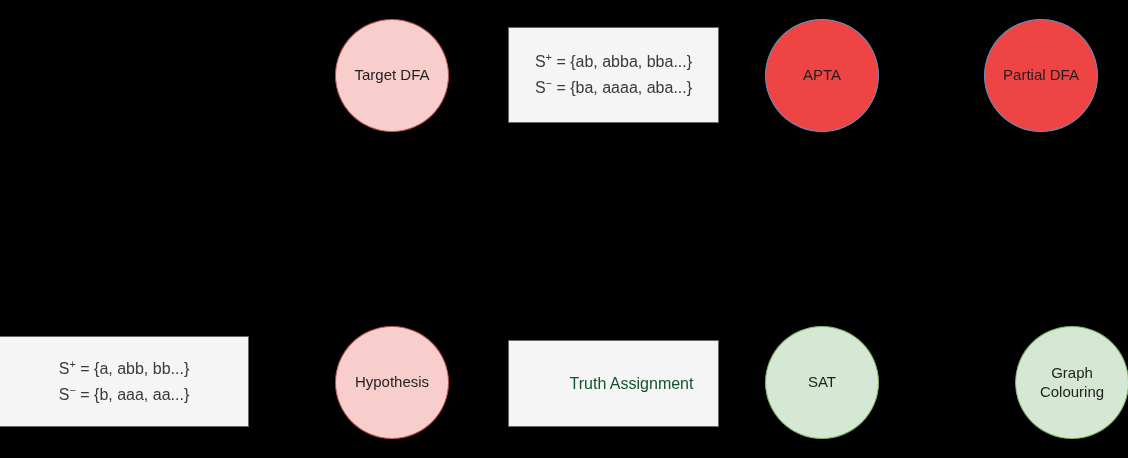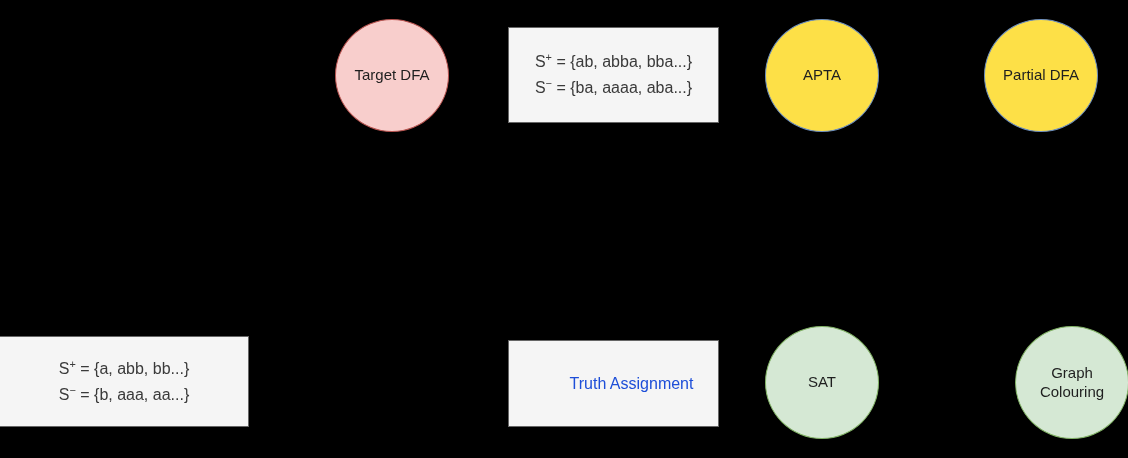--- a/index.html
+++ b/index.html
@@ -36,21 +36,21 @@
   .circle {
     border-radius: 50%;
     border-style: solid;
     border-width: 1.5px;
   }
   .rect {
     border: 1.5px solid #666666;
     background: #f5f5f5;
   }
   .c-pink   { background: #f8cecc; border-color: #b85450; align-items: center; }
-  .c-blue   { background: #fde047; border-color: #6c8ebf; text-align: right; }
+  .c-blue   { background: #ef4444; border-color: #6c8ebf; text-align: right; }
   .c-green  { background: #d5e8d4; border-color: #82b366; }
 
   .node-label {
     display: block;
     white-space: pre-line;
     padding: 0 6px;
   }
   .sample-box {
     flex-direction: column;
     gap: 6px;
@@ -61,21 +61,21 @@
     display: block;
     white-space: nowrap;
   }
   .sample-line sup {
     font-size: 0.68em;
     vertical-align: super;
     line-height: 0;
   }
   .box-label {
     font-size: 16px;
-    color: #1d4ed8;
+    color: #14532d;
     margin-left: 36px;
   }
 
   
   #n-target-dfa   { left: 335px;  top: 19px;  width: 114px; height: 113px; }
   #n-samples-top  { left: 508px;  top: 27px;  width: 211px; height: 96px;  }
   #n-apta         { left: 765px;  top: 19px;  width: 114px; height: 113px; }
   #n-partial-dfa  { left: 984px; top: 19px;  width: 114px; height: 113px; }
 
   
@@ -105,20 +105,23 @@
 
   <div class="node circle c-blue" id="n-partial-dfa">
     <span class="node-label">Partial DFA</span>
   </div>
 
   <div class="node rect sample-box" id="n-samples-bot">
     <span class="sample-line"><span>S</span><sup>+</sup><span> = {a, abb, bb...}</span></span>
     <span class="sample-line"><span>S</span><sup>−</sup><span> = {b, aaa, aa...}</span></span>
   </div>
 
+  <div class="node circle c-pink" id="n-hypothesis">
+    <span class="node-label">Hypothesis</span>
+  </div>
 
   <div class="node rect" id="n-truth-assign">
     <span class="node-label box-label">Truth Assignment</span>
   </div>
 
   <div class="node circle c-green" id="n-graph-col">
     <span class="node-label">Graph
 Colouring</span>
   </div>
 

